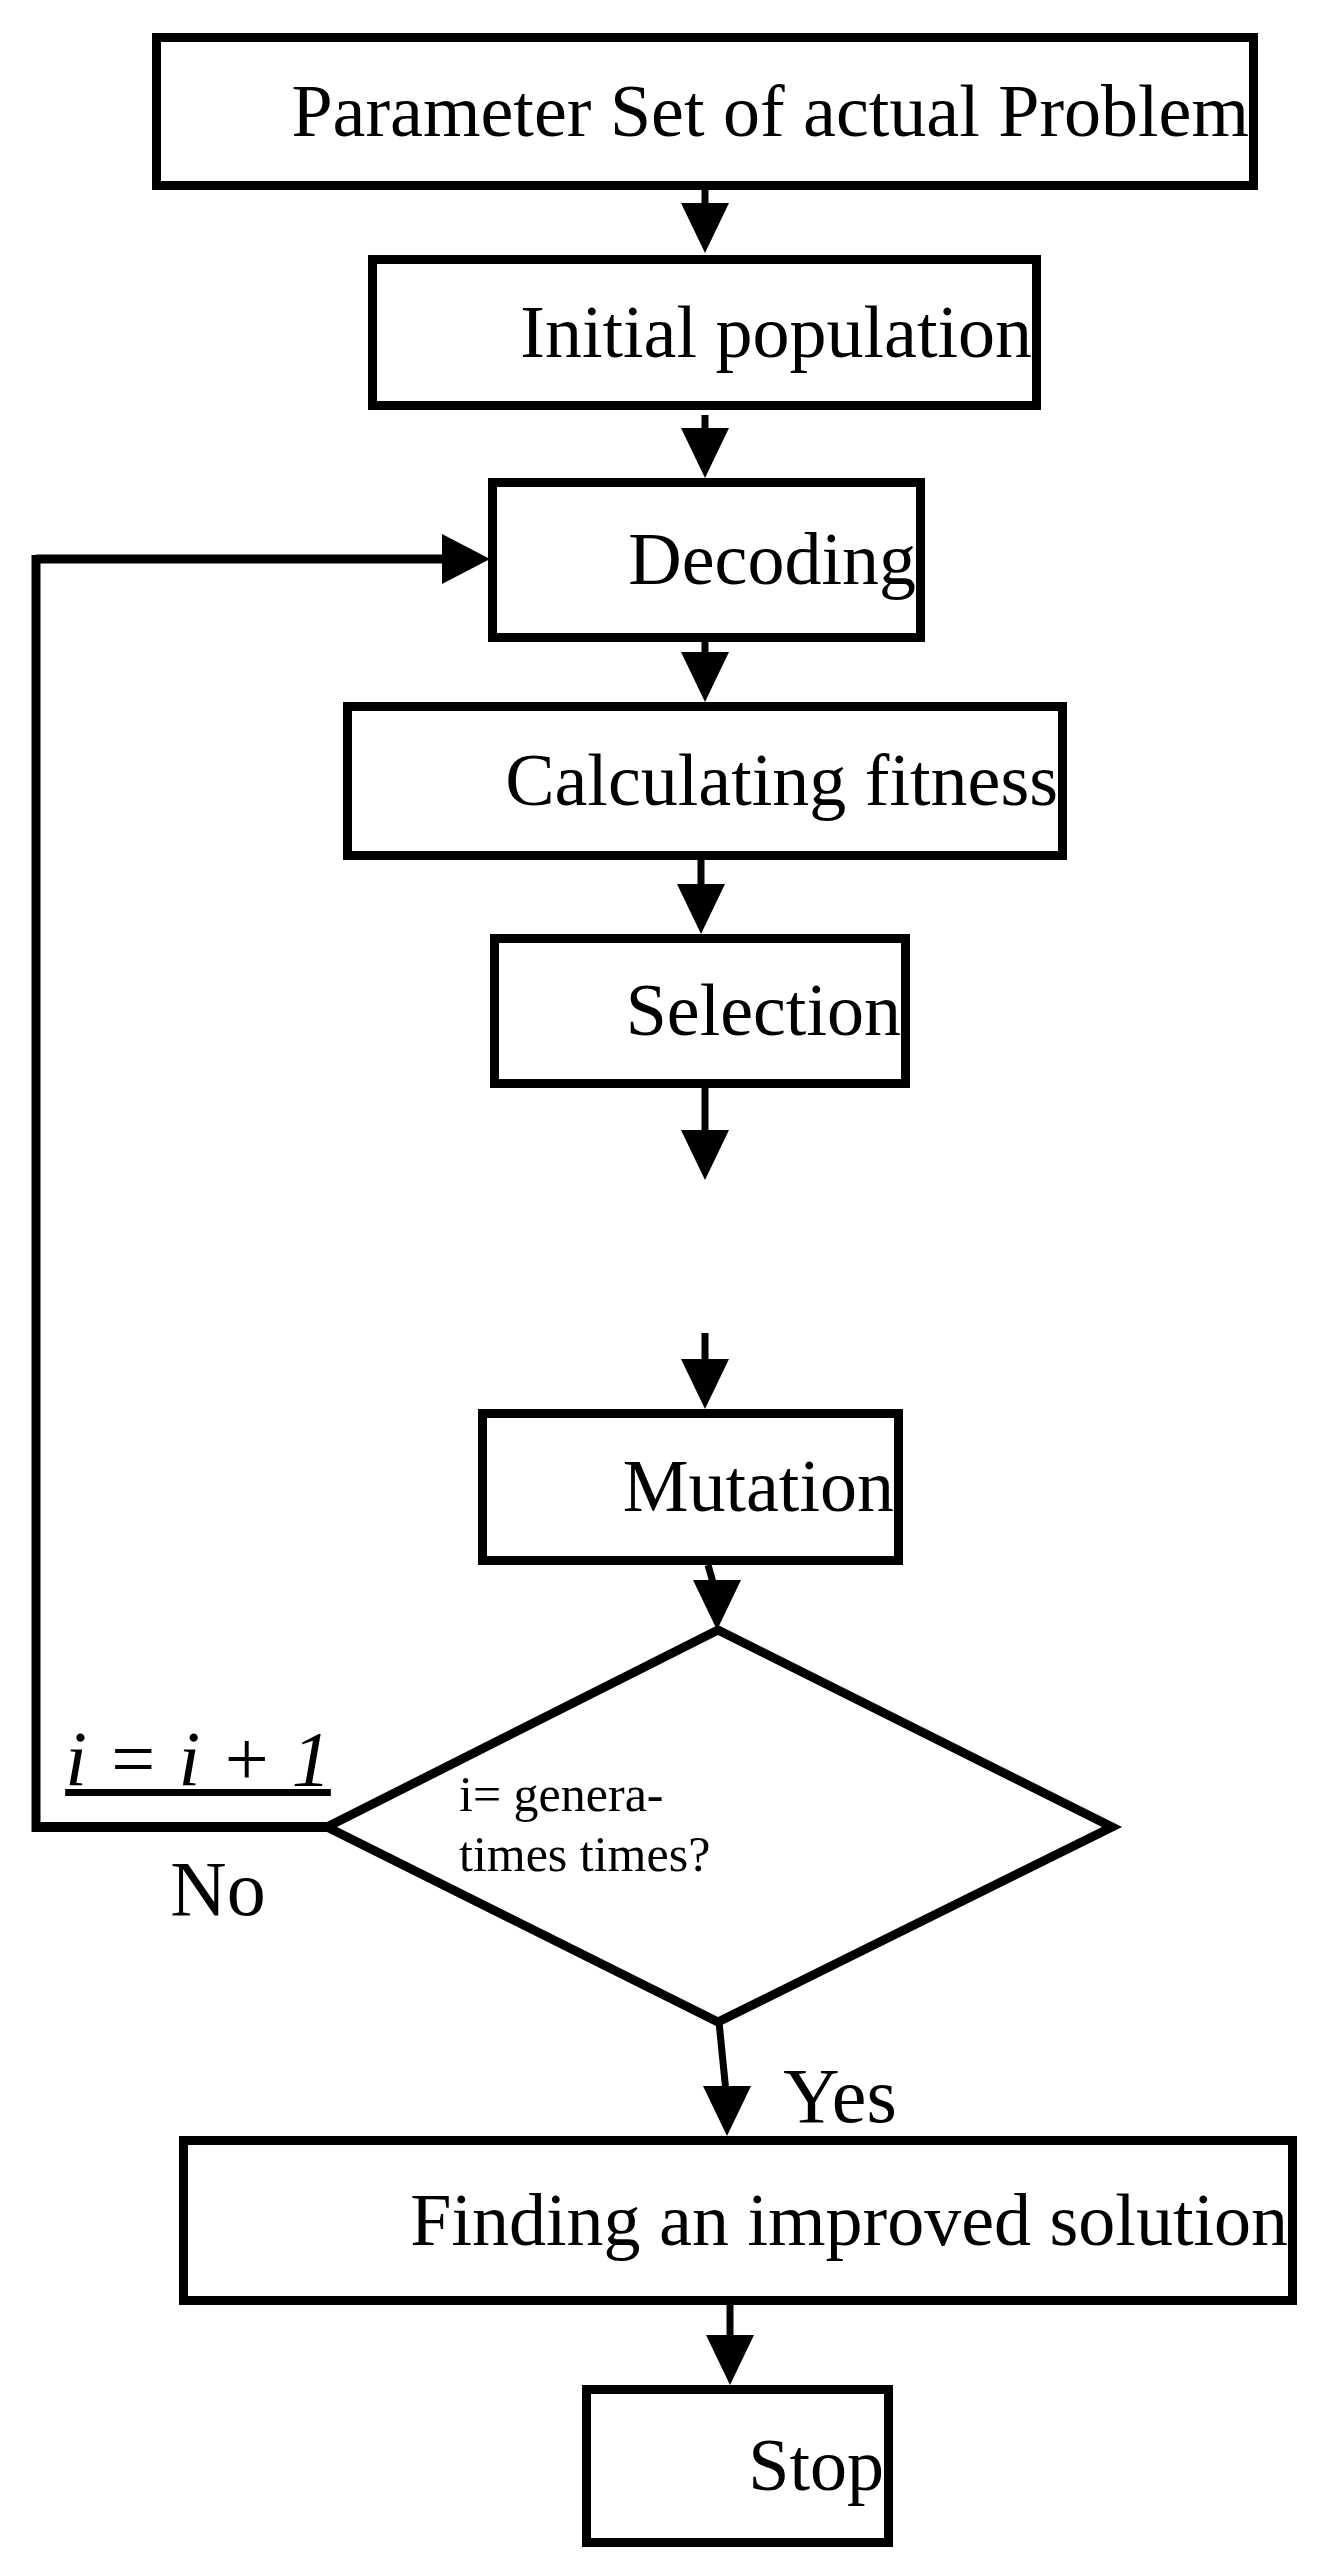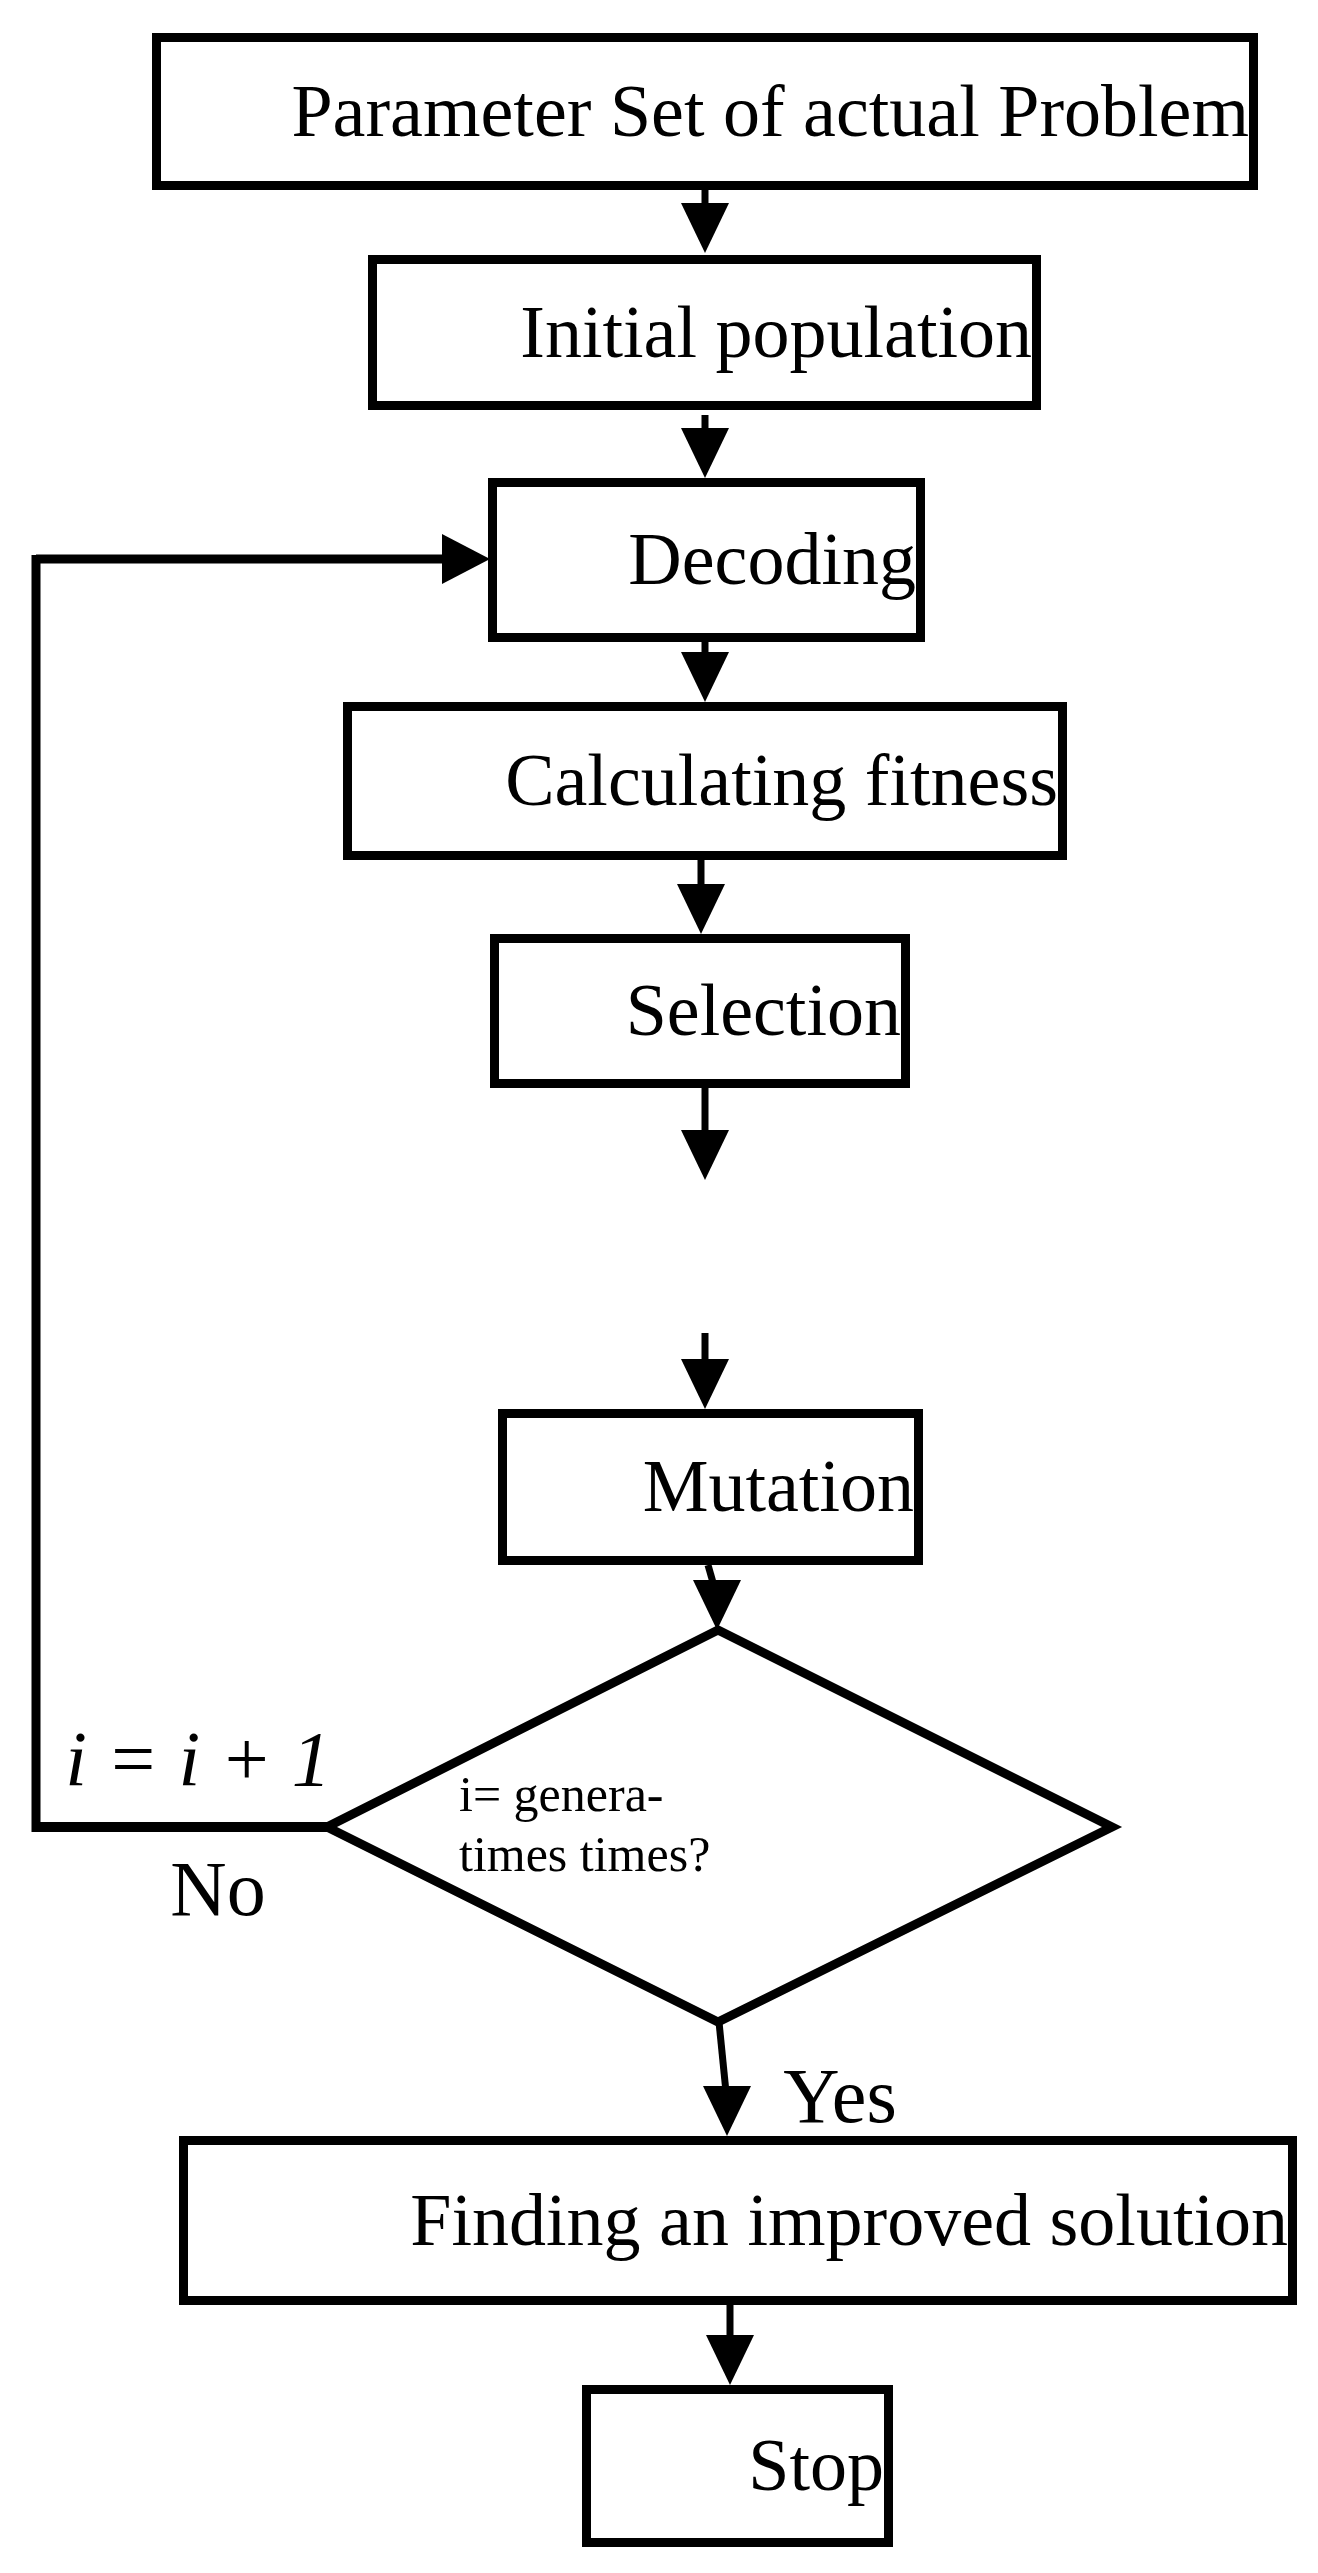--- a/index.html
+++ b/index.html
@@ -27,21 +27,21 @@
     z-index:2;
   }
   .flabel{
     position:absolute;
     text-align:center;
     font-size:78px;
     line-height:1.05;
     z-index:3;
     white-space:nowrap;
   }
-  .flabel.italic{font-style:italic;}
+  .flabel.italic{font-style:italic;text-decoration:underline;}
   .decision-text{
     position:absolute;
     left:459px; top:1764px; width:500px;
     text-align:left;
     font-size:50px;
     line-height:60px;
     z-index:3;
   }
   svg line{stroke:#000000;}
   svg polygon.head{fill:#000000;stroke:none;}
@@ -114,21 +114,21 @@
 
   <div class="node" style="left:343px;top:702px;width:724px;height:158px;">
     <span>Calculating fitness</span>
   </div>
 
   <div class="node" style="left:490px;top:934px;width:420px;height:154px;padding-left:13px;">
     <span>Selection</span>
   </div>
 
 
-  <div class="node" style="left:498px;top:1409px;width:425px;height:156px;">
+  <div class="node" style="left:478px;top:1409px;width:425px;height:156px;">
     <span>Mutation</span>
   </div>
 
   <div class="node" style="left:179px;top:2136px;width:1118px;height:169px;">
     <span>Finding an improved solution</span>
   </div>
 
   <div class="node" style="left:582px;top:2385px;width:311px;height:162px;">
     <span>Stop</span>
   </div>

